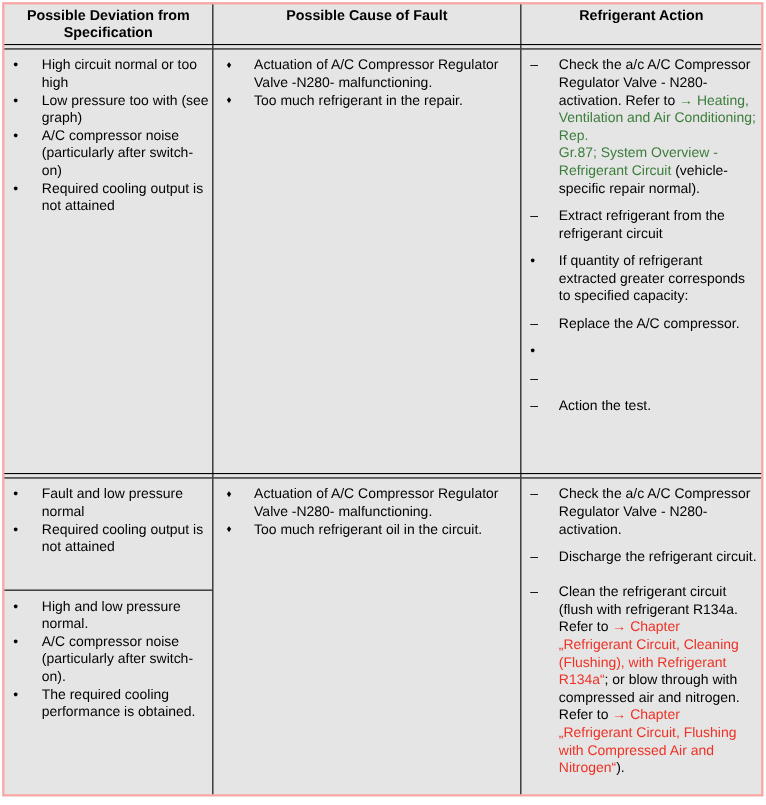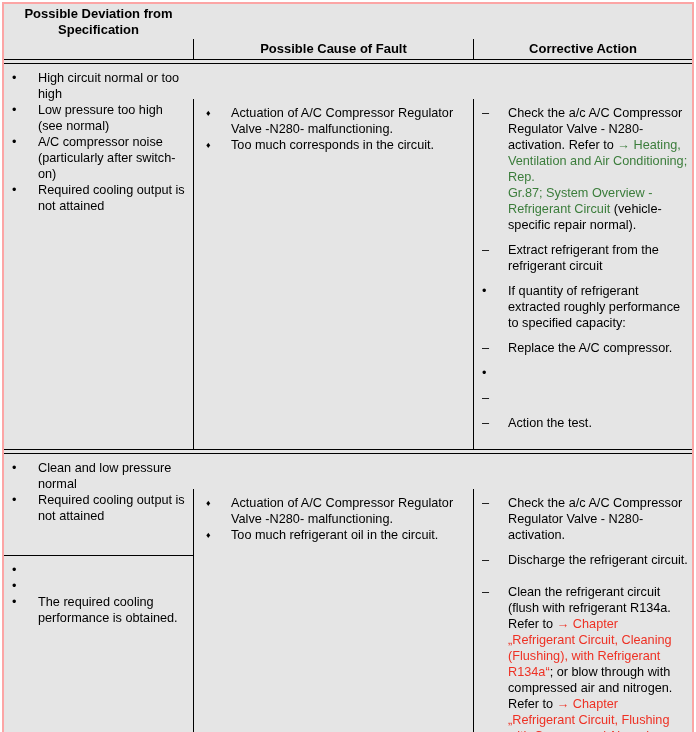--- a/index.html
+++ b/index.html
@@ -12,21 +12,21 @@
   .table{
     margin:2px;
     border:2px solid #fca5a5;
     background:#e5e5e5;
   }
   .thead,.trow,.sep{
     display:grid;
     grid-template-columns:189px 280px auto;
   }
   .thead{min-height:34px;}
-  .c2,.c3{border-left:1px solid #000;margin-top:35px;}
+  .c2,.c3{border-left:1px solid #000;}
   .th{
     font-weight:bold;
     font-size:13px;
     line-height:16px;
     text-align:center;
     padding:2px 8px 2px;
   }
   .sep{height:3px;border-top:1px solid #000;border-bottom:1px solid #000;}
   .row1{min-height:385px;}
   .row2{min-height:287px;}
@@ -48,73 +48,73 @@
   .ref.red{color:var(--red,#ee3124);}
 </style>
 </head>
 <body>
 
 <div class="table">
 
   <div class="thead">
     <div class="th c1">Possible Deviation from Specification</div>
     <div class="th c2">Possible Cause of Fault</div>
-    <div class="th c3">Corrective Action</div>
+    <div class="th c3">Refrigerant Action</div>
   </div>
 
   <div class="sep">
     <div class="c1"></div>
     <div class="c2"></div>
     <div class="c3"></div>
   </div>
 
   <div class="trow row1">
     <div class="td c1">
       <div class="subcell">
           <div class="item">
             <span class="marker bullet">•</span>
             <span class="txt"><span>High circuit normal or too high</span></span>
           </div>
           <div class="item">
             <span class="marker bullet">•</span>
-            <span class="txt"><span>Low pressure too high (see normal)</span></span>
+            <span class="txt"><span>Low pressure too with (see graph)</span></span>
           </div>
           <div class="item">
             <span class="marker bullet">•</span>
             <span class="txt"><span>A/C compressor noise (particularly after switch-on)</span></span>
           </div>
           <div class="item">
             <span class="marker bullet">•</span>
             <span class="txt"><span>Required cooling output is not attained</span></span>
           </div>
         </div>
     </div>
     <div class="td c2">
         <div class="item">
           <span class="marker diamond">♦</span>
           <span class="txt"><span>Actuation of A/C Compressor Regulator Valve -N280- malfunctioning.</span></span>
         </div>
         <div class="item">
           <span class="marker diamond">♦</span>
-          <span class="txt"><span>Too much corresponds in the circuit.</span></span>
+          <span class="txt"><span>Too much refrigerant in the repair.</span></span>
         </div>
       </div>
     <div class="td c3">
         <div class="item">
           <span class="marker dash">–</span>
           <span class="txt"><span>Check the a/c A/C Compressor Regulator Valve - N280- activation. Refer to </span><span class="ref green">→ Heating, Ventilation and Air Conditioning; Rep.
 Gr.87; System Overview - Refrigerant Circuit</span><span> (vehicle-specific repair normal).</span></span>
         </div>
         <div class="item">
           <span class="marker dash">–</span>
           <span class="txt"><span>Extract refrigerant from the refrigerant circuit</span></span>
         </div>
         <div class="item">
           <span class="marker bullet">•</span>
-          <span class="txt"><span>If quantity of refrigerant extracted roughly performance to specified capacity:</span></span>
+          <span class="txt"><span>If quantity of refrigerant extracted greater corresponds to specified capacity:</span></span>
         </div>
         <div class="item">
           <span class="marker dash">–</span>
           <span class="txt"><span>Replace the A/C compressor.</span></span>
         </div>
         <div class="item">
           <span class="marker bullet">•</span>
         </div>
         <div class="item">
           <span class="marker dash">–</span>
@@ -130,33 +130,35 @@
     <div class="c1"></div>
     <div class="c2"></div>
     <div class="c3"></div>
   </div>
 
   <div class="trow row2">
     <div class="td c1">
       <div class="subcell suba">
           <div class="item">
             <span class="marker bullet">•</span>
-            <span class="txt"><span>Clean and low pressure normal</span></span>
+            <span class="txt"><span>Fault and low pressure normal</span></span>
           </div>
           <div class="item">
             <span class="marker bullet">•</span>
             <span class="txt"><span>Required cooling output is not attained</span></span>
           </div>
         </div>
       <div class="subcell subb">
           <div class="item">
             <span class="marker bullet">•</span>
+            <span class="txt"><span>High and low pressure normal.</span></span>
           </div>
           <div class="item">
             <span class="marker bullet">•</span>
+            <span class="txt"><span>A/C compressor noise (particularly after switch-on).</span></span>
           </div>
           <div class="item">
             <span class="marker bullet">•</span>
             <span class="txt"><span>The required cooling performance is obtained.</span></span>
           </div>
         </div>
     </div>
     <div class="td c2">
         <div class="item">
           <span class="marker diamond">♦</span>

